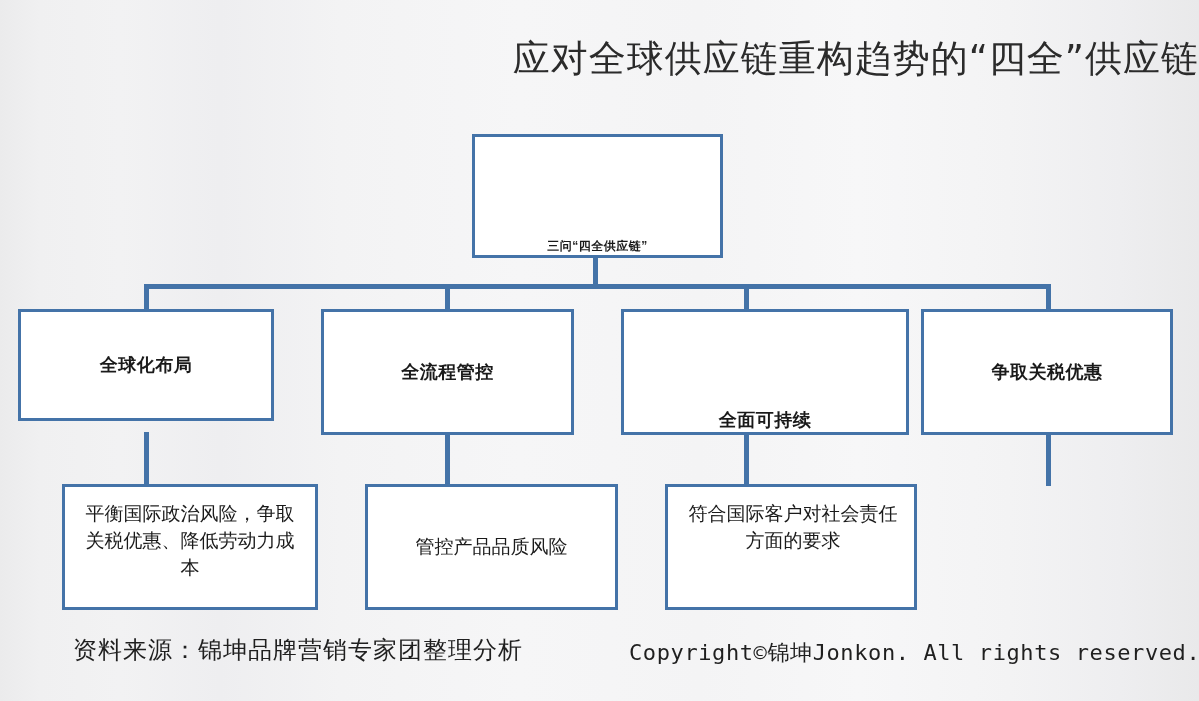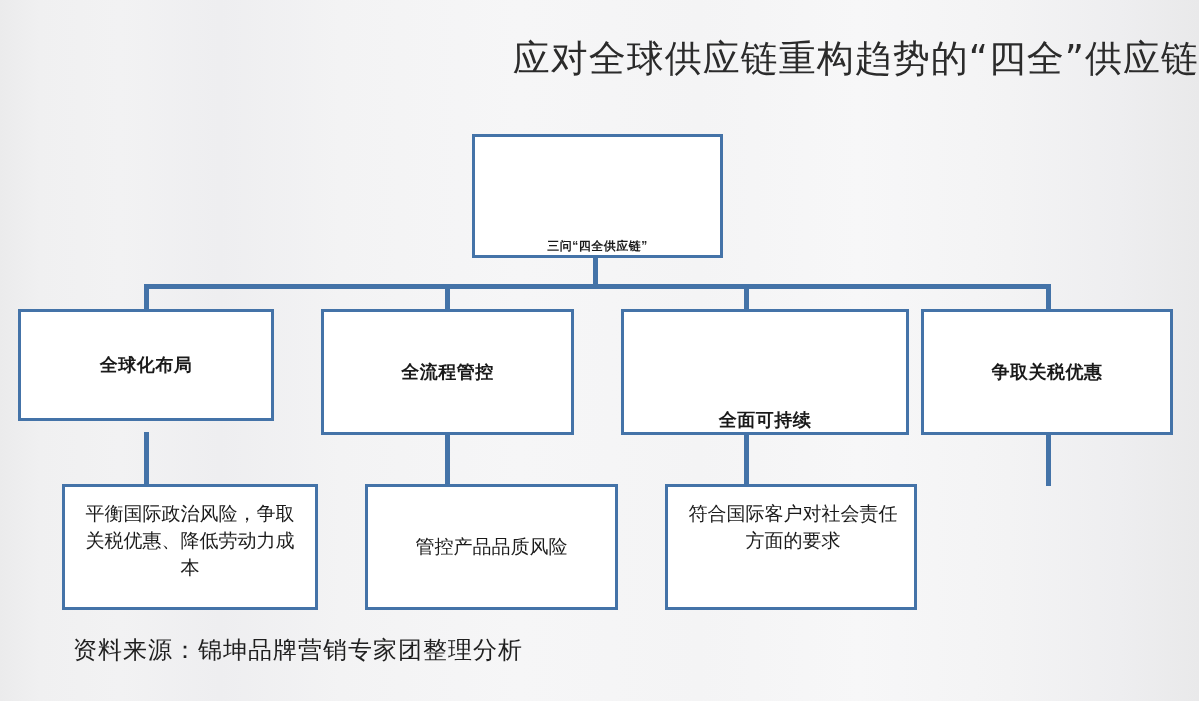--- a/index.html
+++ b/index.html
@@ -151,14 +151,15 @@
     <span class="leaf-text">平衡国际政治风险，争取关税优惠、降低劳动力成本</span>
   </div>
   <div class="node node-leaf leaf-center" style="left:321px; top:484px; width:253px; height:126px;">
     <span class="leaf-text">管控产品品质风险</span>
   </div>
   <div class="node node-leaf" style="left:621px; top:484px; width:252px; height:126px;padding-left:16px;">
     <span class="leaf-text">符合国际客户对社会责任方面的要求</span>
   </div>
 
   <div id="footer-left">资料来源：锦坤品牌营销专家团整理分析</div>
+  <div id="footer-right">Copyright©锦坤Jonkon. All rights reserved.</div>
 
 </div>
 
 </body></html>

